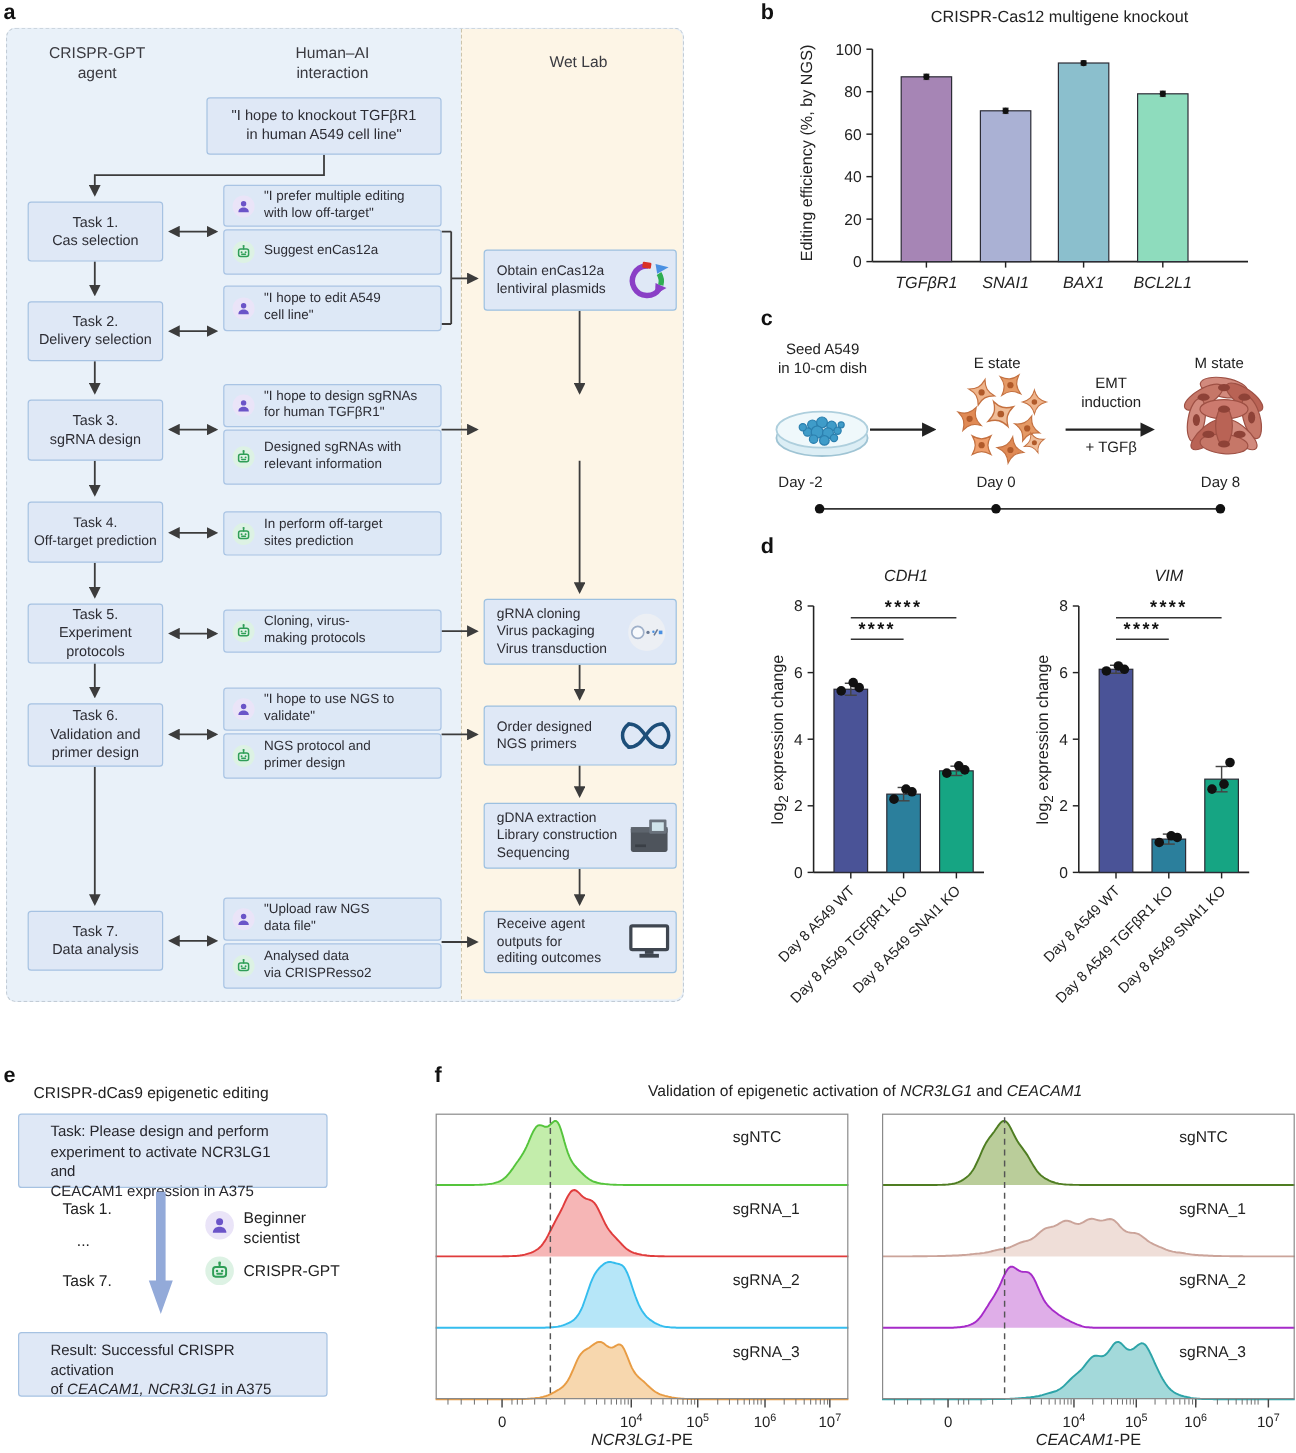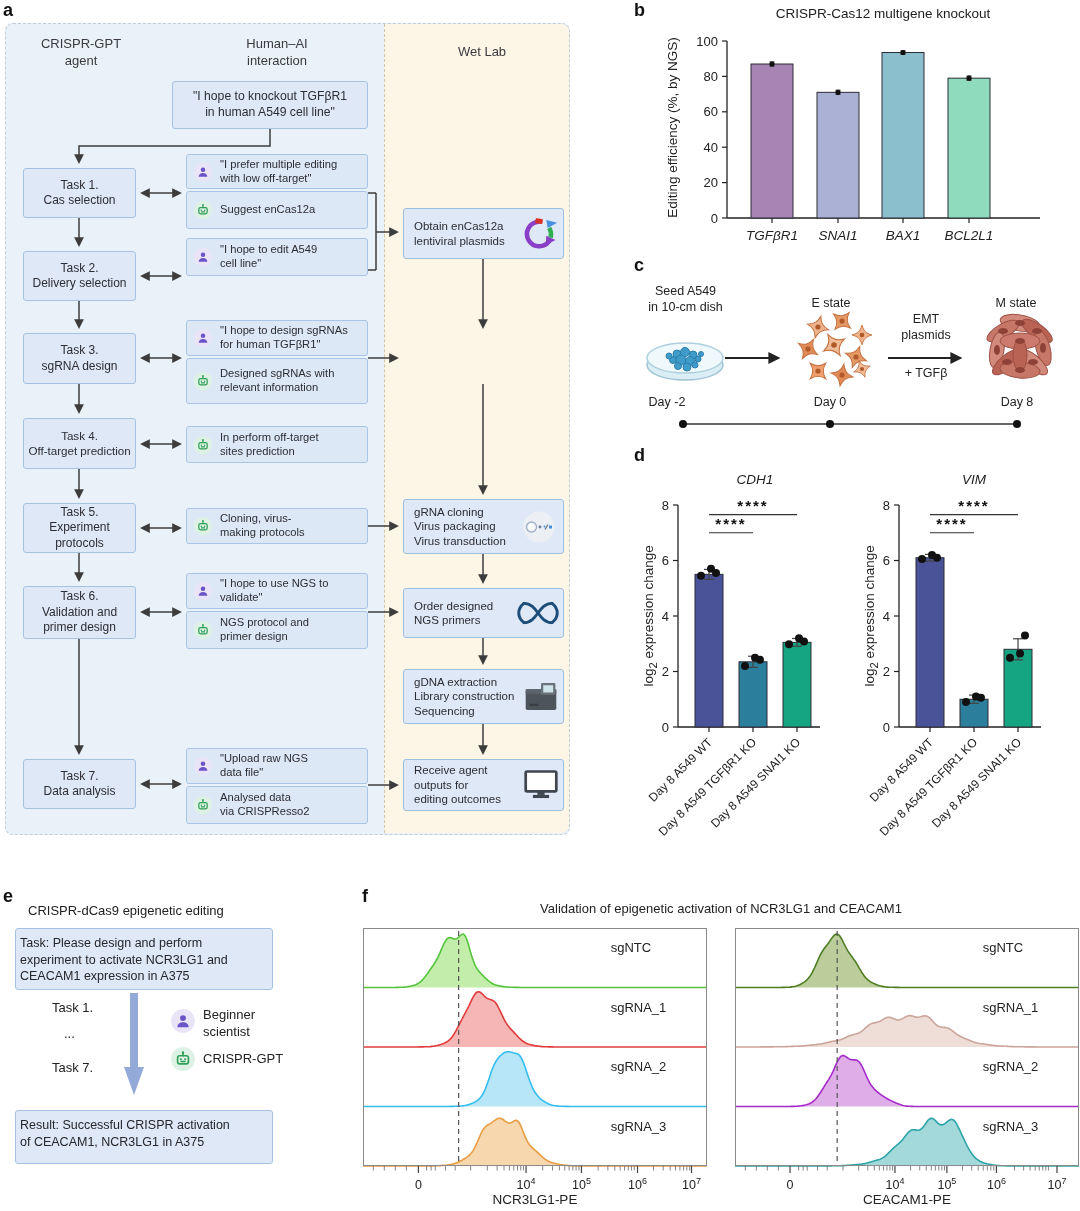--- a/index.html
+++ b/index.html
@@ -27,26 +27,26 @@
   
   .chartmount{position:absolute;}
   .ctitle{position:absolute;text-align:center;font-size:13.5px;color:#222;}
   .ctitle.i{font-style:italic;}
   .vlab{position:absolute;text-align:center;font-size:13.5px;color:#222;
         transform:rotate(-90deg);transform-origin:center;}
   
   .ctext{position:absolute;text-align:center;font-size:12.5px;color:#222;line-height:1.3;}
   
   .ebox{position:absolute;background:#dfe8f6;border:1px solid #a6c2e2;border-radius:3px;
-        box-sizing:border-box;padding:6px 4px;font-size:12.5px;line-height:1.32;color:#26262c;}
+        box-sizing:border-box;padding:6px 26px;font-size:12.5px;line-height:1.32;color:#26262c;}
   .etext{position:absolute;font-size:13px;color:#222;line-height:1.3;}
   
   .ftitle{position:absolute;text-align:center;font-size:13px;color:#222;}
   .fxlab{position:absolute;text-align:center;font-size:13.5px;color:#222;}
-  .gene{}
+  .gene{font-style:italic;}
   svg text{font-family:"Liberation Sans","DejaVu Sans",sans-serif;}
 </style>
 </head>
 <body>
 
 <div id="fig">
 
   <div class="plabel" style="left:3px;top:0px">a</div>
 
   <div id="panelA">
@@ -442,21 +442,21 @@
       <g fill="#111">
         <circle cx="53" cy="169" r="4"></circle>
           <circle cx="200" cy="169" r="4"></circle>
           <circle cx="387" cy="169" r="4"></circle>
       </g>
     </svg>
     <div class="ctext pre" style="left:8px;top:28px;width:95px">Seed A549
 in 10-cm dish</div>
     <div class="ctext" style="left:170px;top:40px;width:62px">E state</div>
     <div class="ctext pre" style="left:264px;top:56px;width:64px">EMT
-plasmids</div>
+induction</div>
     <div class="ctext" style="left:264px;top:110px;width:64px">+ TGFβ</div>
     <div class="ctext" style="left:354px;top:40px;width:64px">M state</div>
     <div class="ctext" style="left:12px;top:139px;width:50px">Day -2</div>
     <div class="ctext" style="left:175px;top:139px;width:50px">Day 0</div>
     <div class="ctext" style="left:362px;top:139px;width:50px">Day 8</div>
   </div>
 
   <div class="plabel" style="left:634px;top:445px">d</div>
   <div class="chartmount" style="left:640px;top:450px;width:220px;height:418px">
     <div class="ctitle i" style="left:40px;top:22px;width:150px">CDH1</div>

